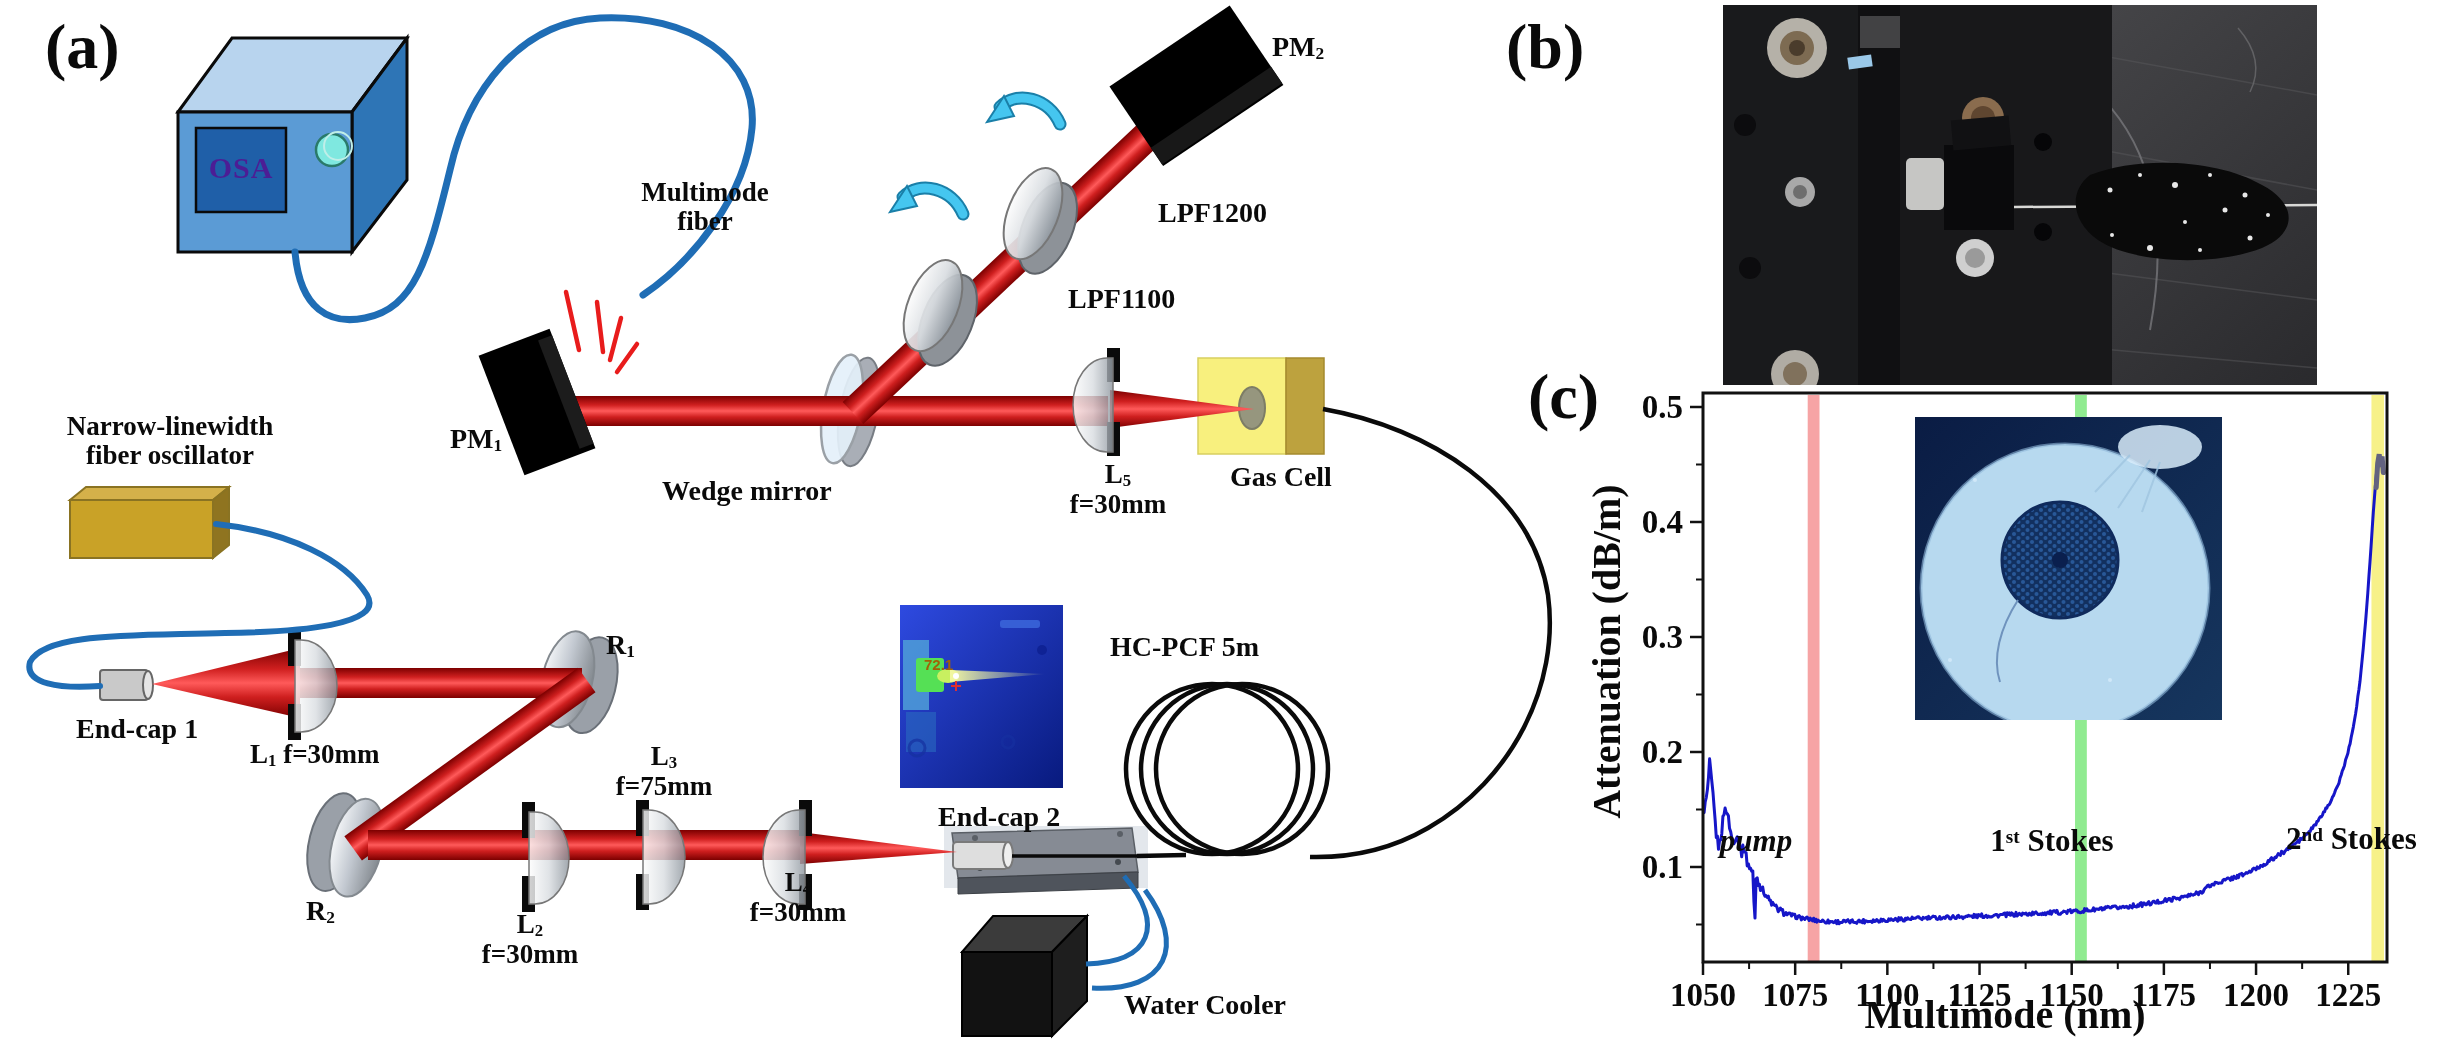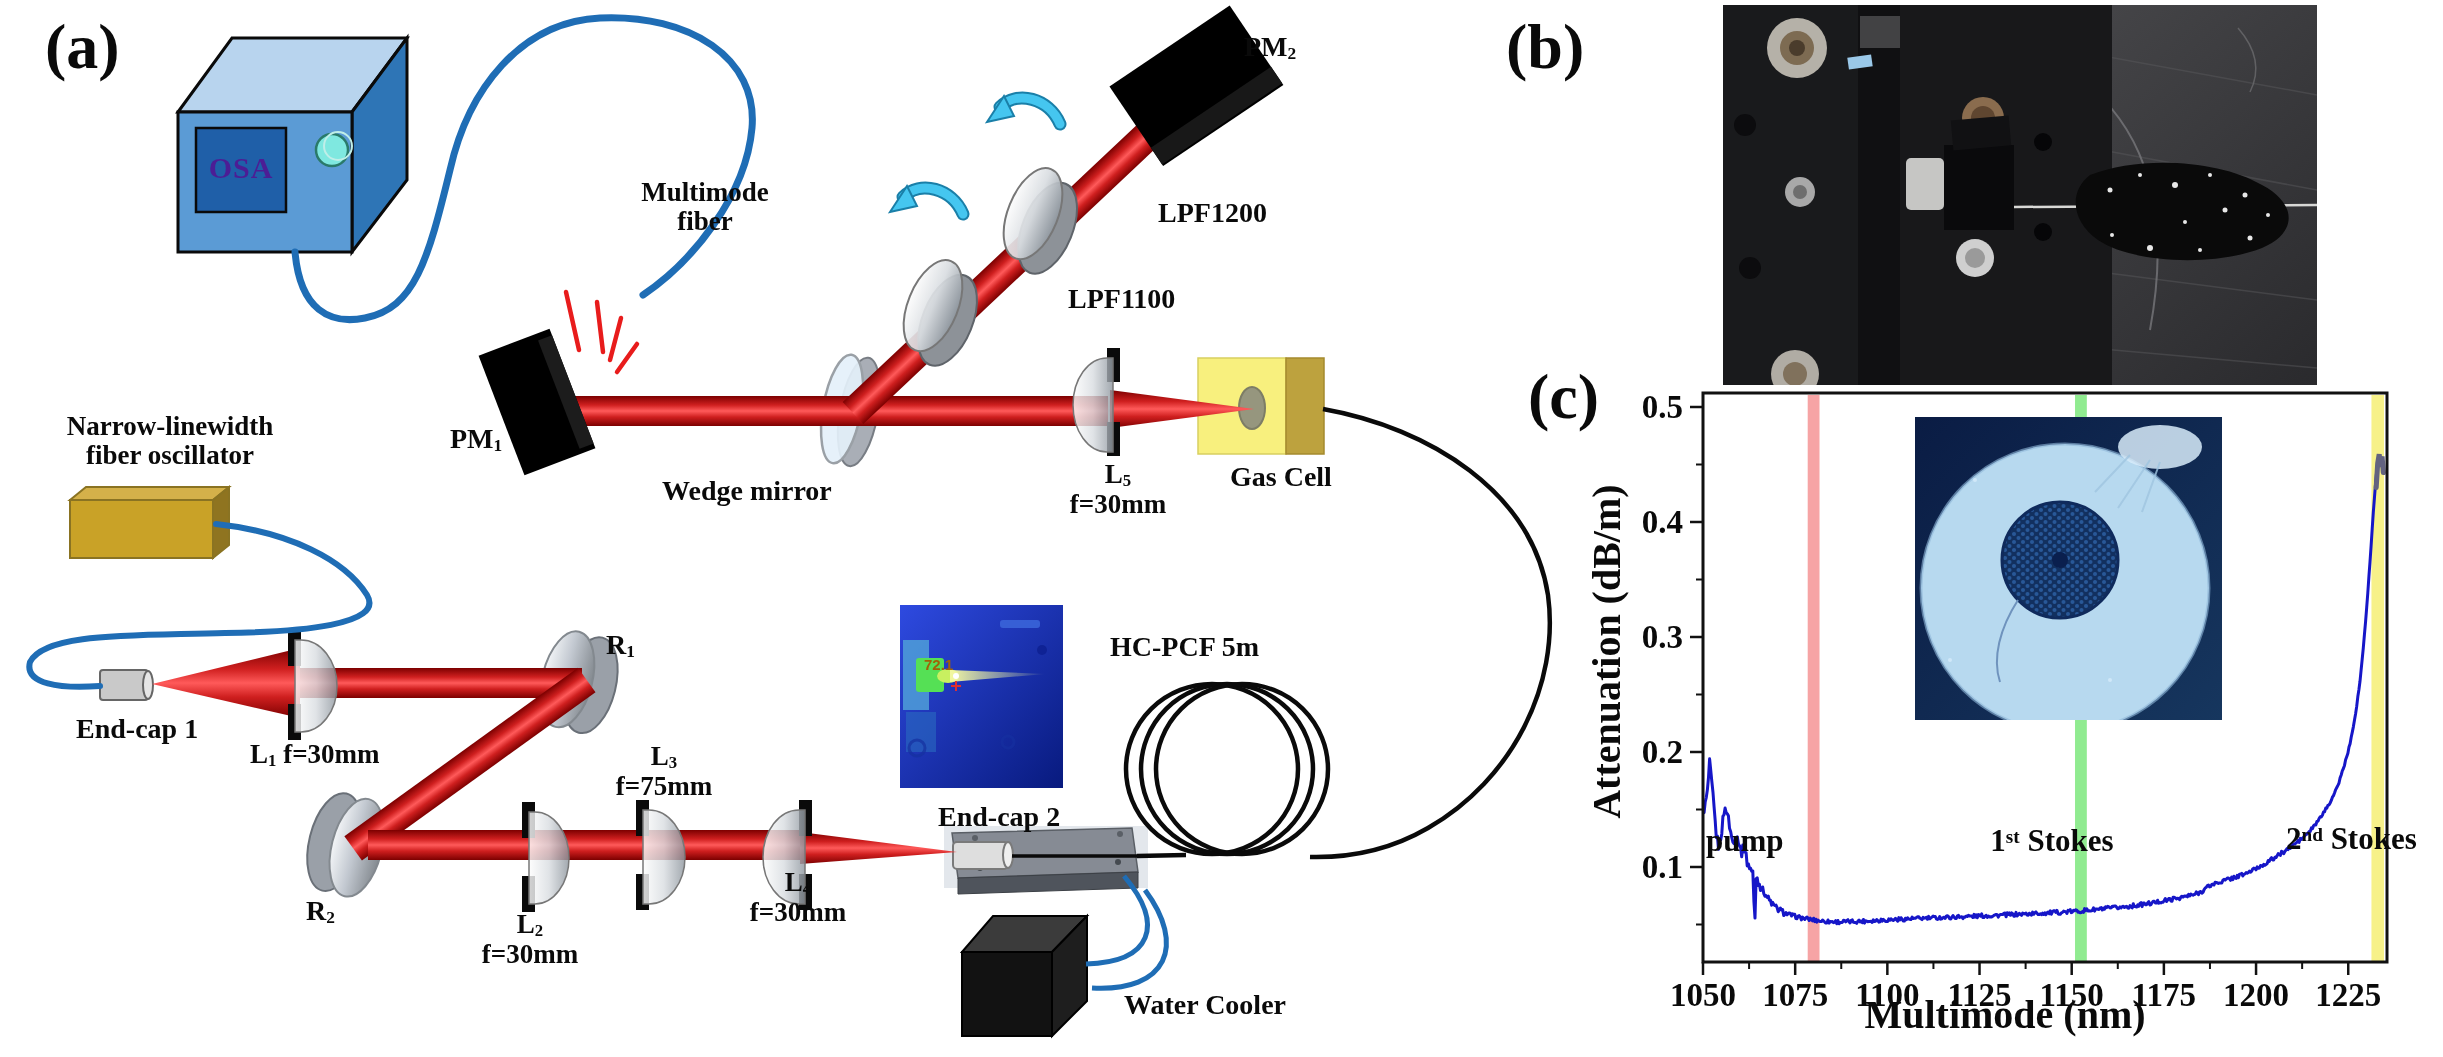--- a/index.html
+++ b/index.html
@@ -371,21 +371,21 @@
   <div class="lbl osa-txt ctr" style="left:196px;top:152px;width:90px;">OSA</div>
   <div class="lbl ctr" style="left:625px;top:178px;width:160px;font-size:27px;">
     <span>Multimode</span><br><span>fiber</span>
   </div>
   <div class="lbl" style="left:450px;top:424px;font-size:28px;">
     <span>PM</span><sub class="s">1</sub>
   </div>
   <div class="lbl" style="left:662px;top:476px;font-size:28px;">Wedge mirror</div>
   <div class="lbl" style="left:1068px;top:284px;font-size:28px;">LPF1100</div>
   <div class="lbl" style="left:1158px;top:198px;font-size:28px;">LPF1200</div>
-  <div class="lbl" style="left:1244px;top:32px;font-size:28px;">
+  <div class="lbl" style="left:1272px;top:32px;font-size:28px;">
     <span>PM</span><sub class="s">2</sub>
   </div>
   <div class="lbl ctr" style="left:1062px;top:460px;width:112px;font-size:27px;">
     <span>L</span><sub class="s">5</sub><br>
     <span>f=30mm</span>
   </div>
   <div class="lbl" style="left:1230px;top:462px;font-size:28px;">Gas Cell</div>
   <div class="lbl ctr" style="left:50px;top:412px;width:240px;font-size:27px;">
     <span>Narrow-linewidth</span><br><span>fiber oscillator</span>
   </div>
@@ -411,21 +411,21 @@
     <span>L</span><sub class="s">4</sub><br>
     <span>f=30mm</span>
   </div>
   <div class="lbl" style="left:938px;top:802px;font-size:28px;">End-cap 2</div>
   <div class="lbl" style="left:1110px;top:632px;font-size:28px;">HC-PCF 5m</div>
   <div class="lbl" style="left:1124px;top:990px;font-size:28px;">Water Cooler</div>
   <div class="thermal-txt" style="position:absolute;left:924px;top:656px;">72.1</div>
 
   <div class="lbl ctr" style="left:1840px;top:993px;width:330px;font-size:40px;">Multimode (nm)</div>
   <div class="lbl ctr" style="left:1372px;top:630px;width:470px;font-size:40px;transform:rotate(-90deg);">Attenuation (dB/m)</div>
-  <div class="lbl" style="left:1706px;top:824px;width:100px;text-align:left;font-size:31px;">
+  <div class="lbl" style="left:1706px;top:824px;width:100px;text-align:center;font-size:31px;font-style:italic;">
     <span>pump</span><sup class="s"></sup><span></span>
   </div>
   <div class="lbl ctr" style="left:1968px;top:824px;width:168px;font-size:31px;">
     <span>1</span><sup class="s">st</sup><span> Stokes</span>
   </div>
   <div class="lbl" style="left:2286px;top:822px;font-size:31px;">
     <span>2</span><sup class="s">nd</sup><span> Stokes</span>
   </div>
 </div>
 </div>

